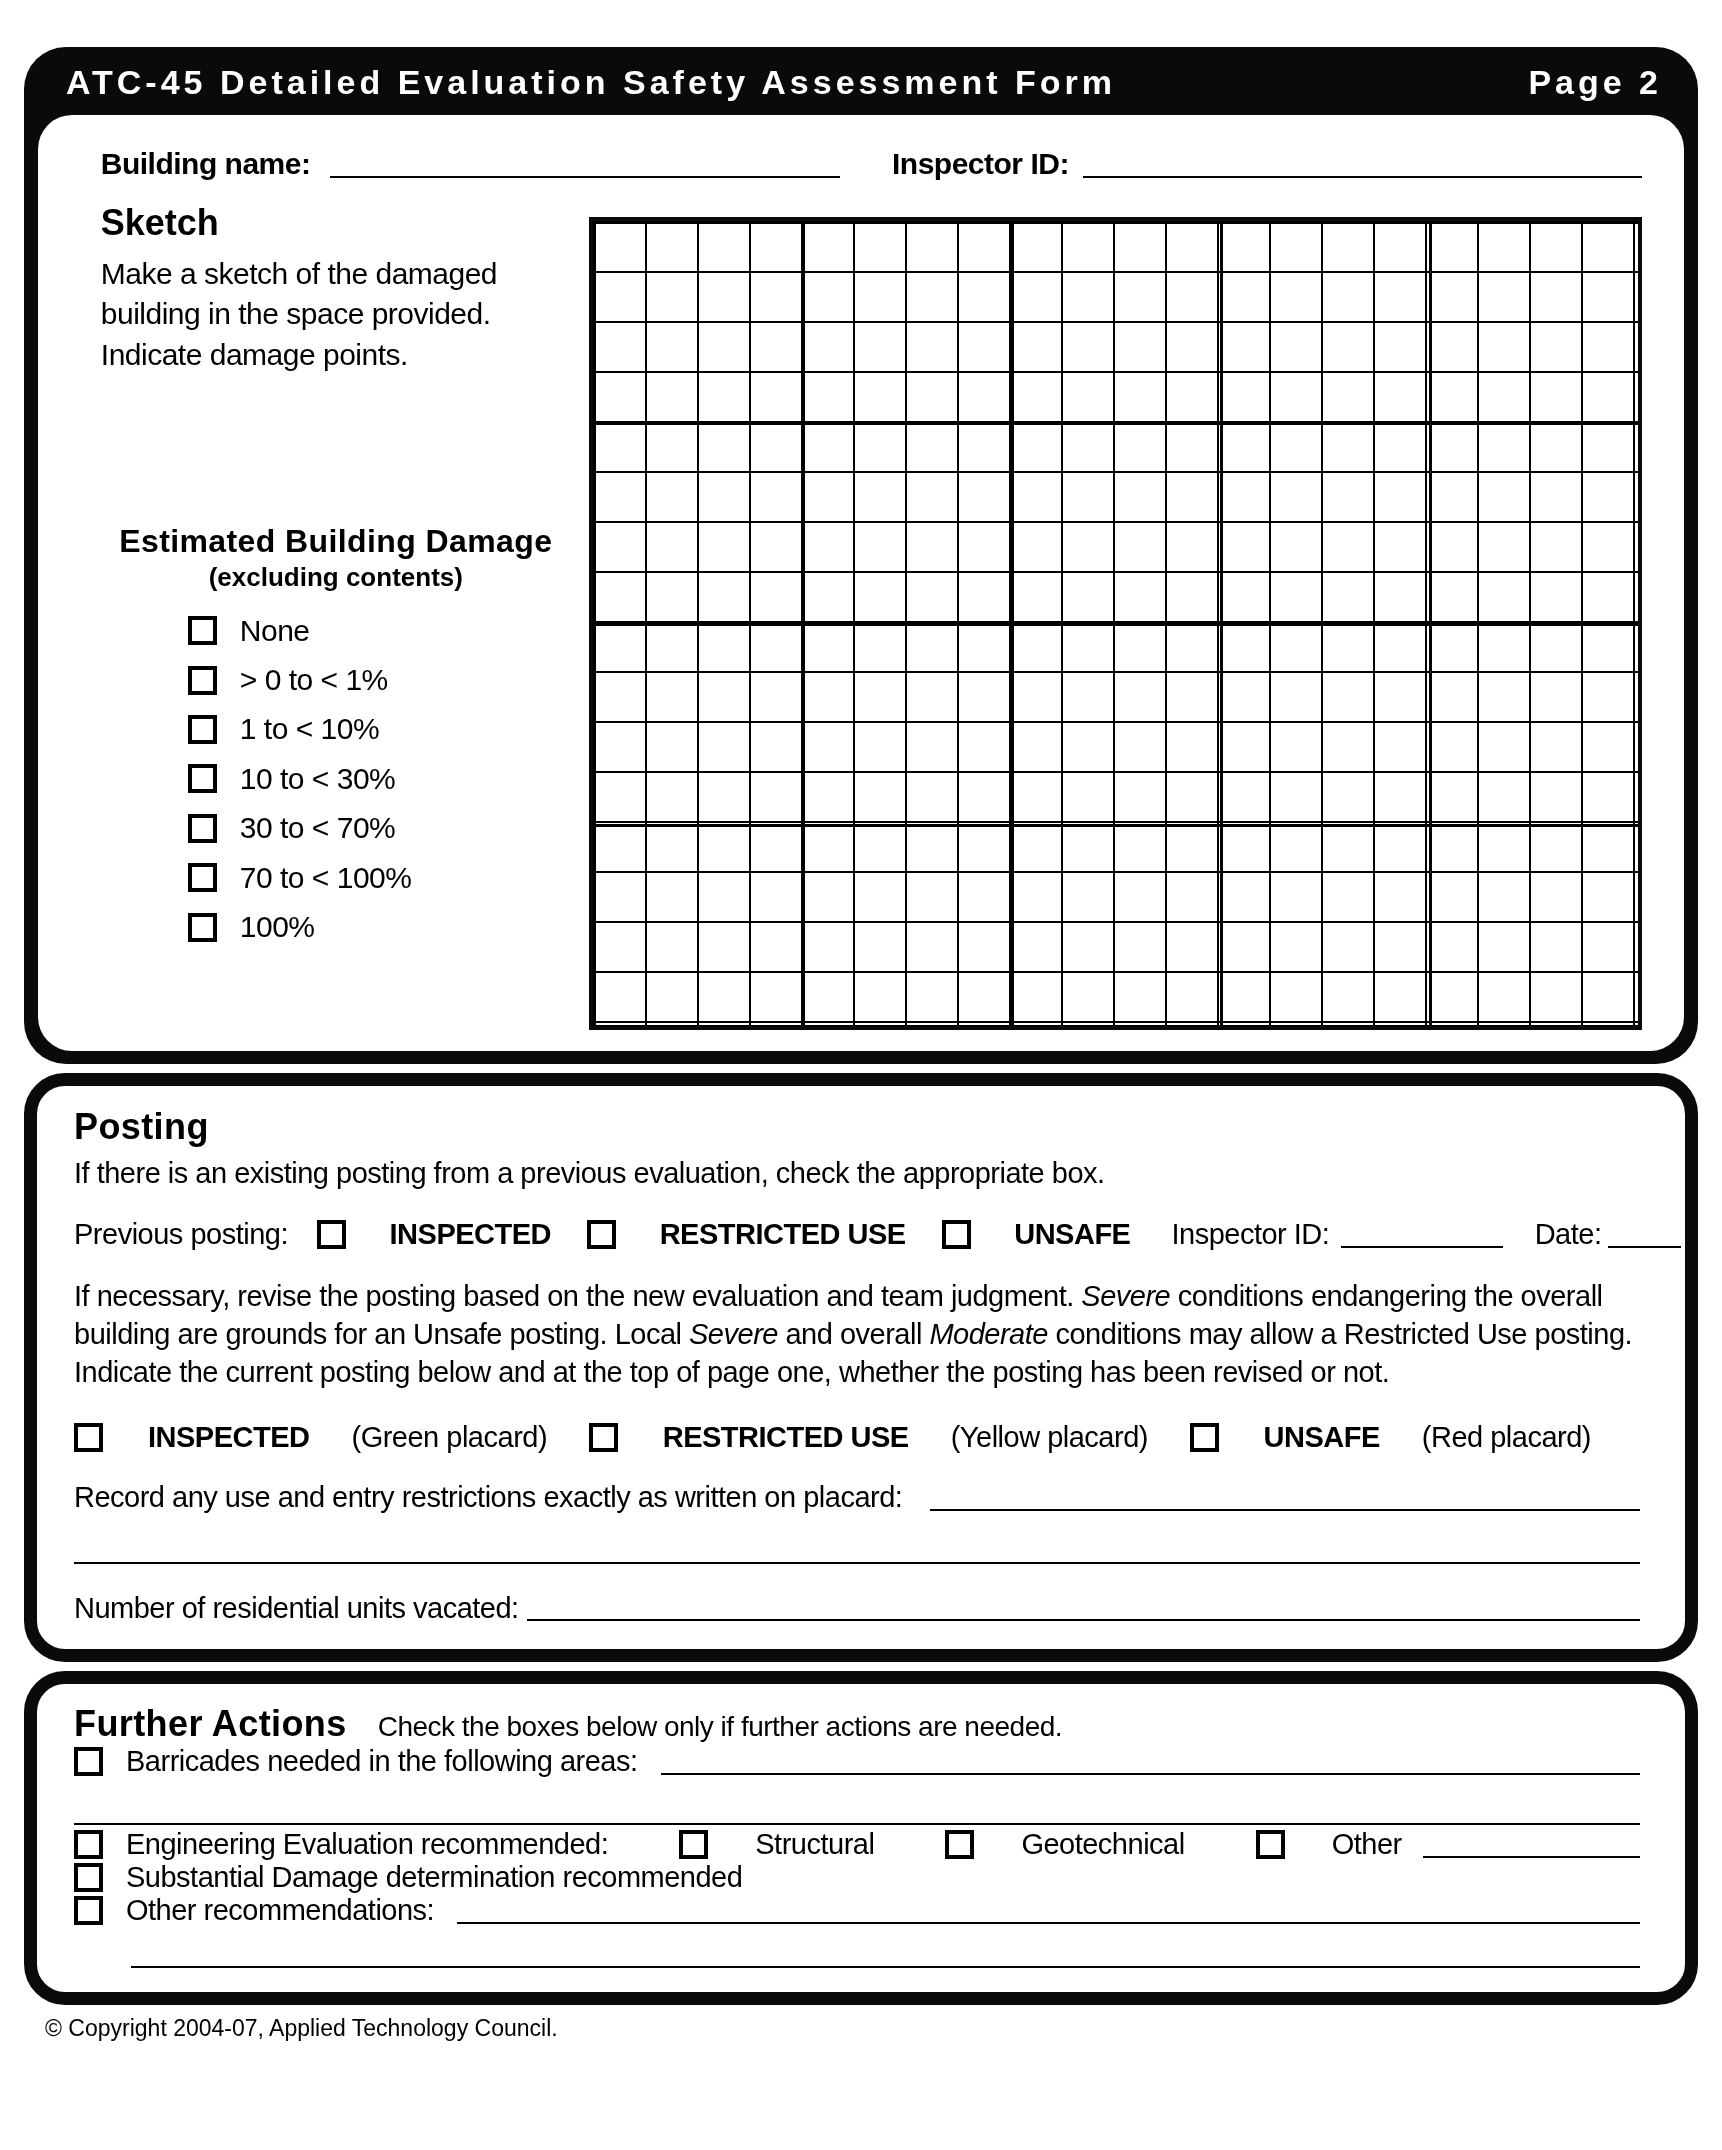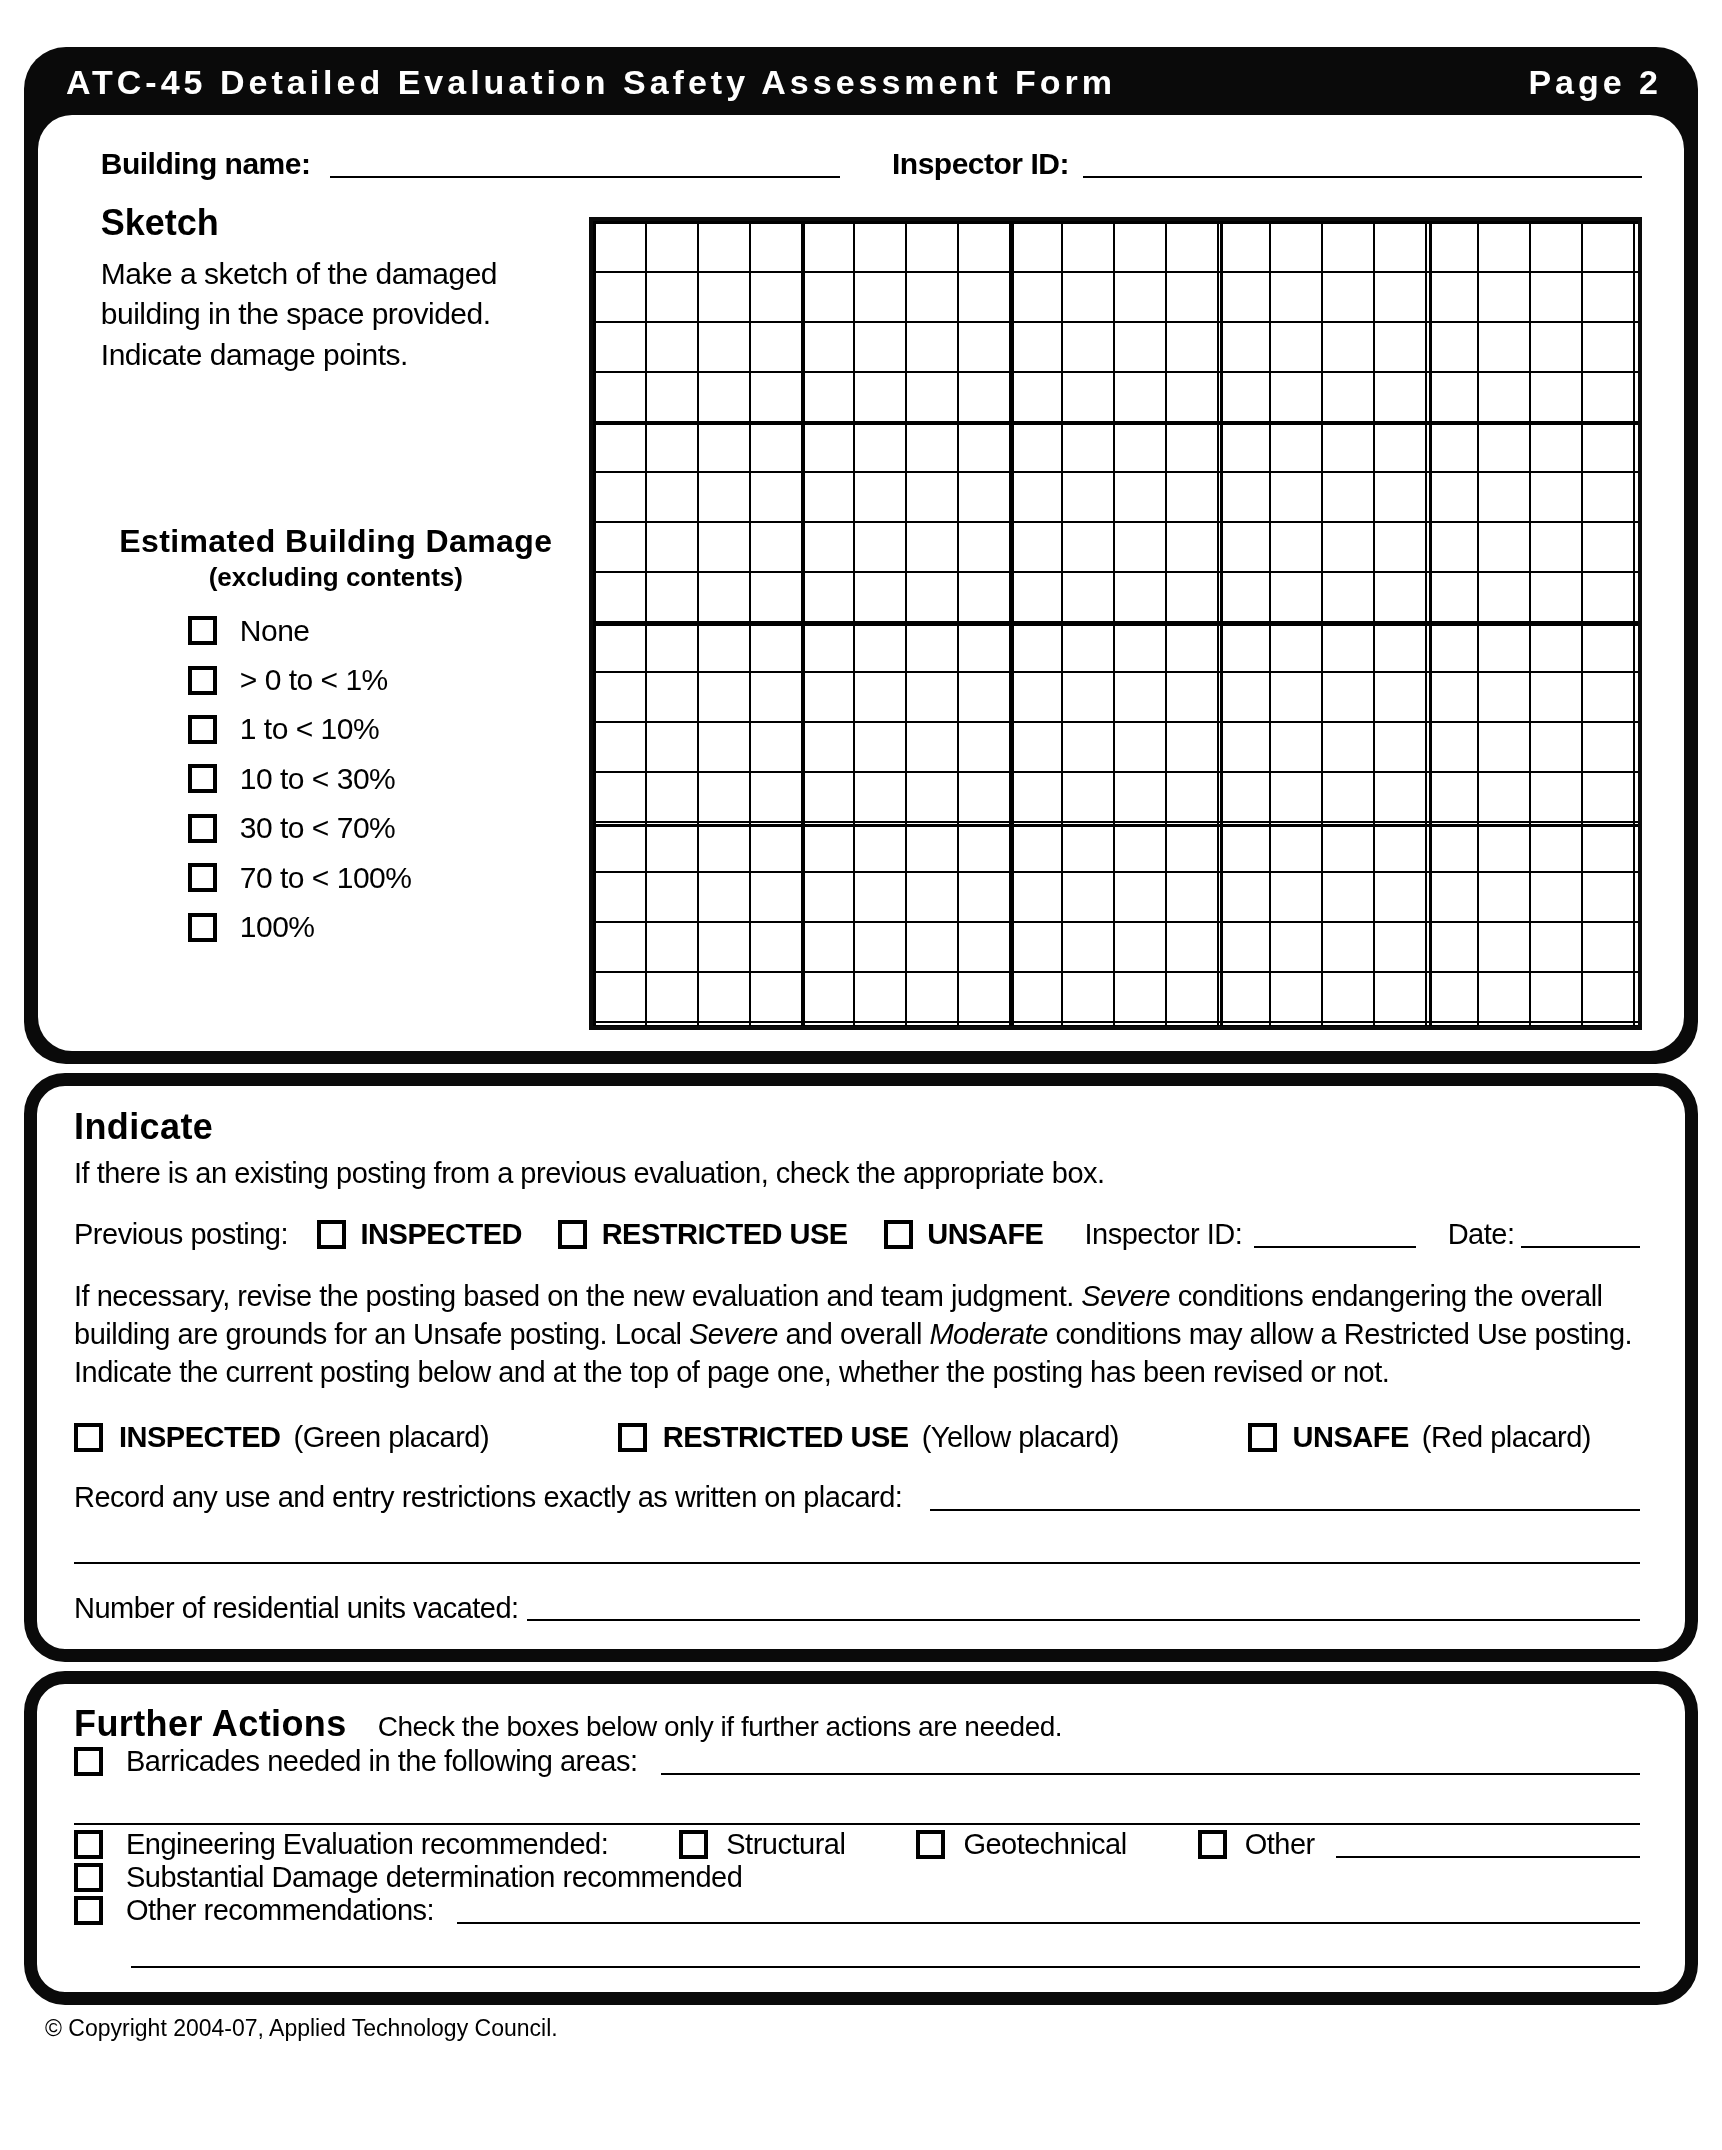--- a/index.html
+++ b/index.html
@@ -90,21 +90,21 @@
     border-radius: 41px;
     margin-top: 9px;
     padding: 19.4px 45px 24px 37px;
     font-size: 29px;
   }
   .sec-h { font-size: 36px; font-weight: bold; letter-spacing: 0.4px; }
 
   
   .post-intro { margin-top: 9.7px; font-size: 29px; }
   .prev-row { display: flex; align-items: center; margin-top: 27.5px; white-space: nowrap; }
-  .grp { display: flex; align-items: center; }
+  .grp { display: flex; align-items: center; gap: 29px; }
   .grp .cb { margin-right: 14.6px; }
   .prev-row .g1 { margin-left: 29px; }
   .prev-row .g2 { margin-left: 36px; }
   .prev-row .g3 { margin-left: 36px; }
   .prev-row .insp { margin-left: 41px; }
   .prev-row .wline.short { flex: none; width: 162px; margin-left: 11.3px; }
   .prev-row .date { margin-left: 32px; }
   .prev-row .wline.dline { flex: 1; min-width: 73px; margin-left: 6.5px; }
 
   .revise-p { margin-top: 27.5px; font-size: 29px; line-height: 1.3; max-width: 1571px; }
@@ -202,21 +202,21 @@
 
         <div class="grid-col">
           <div class="sketch-grid"></div>
         </div>
       </div>
 
     </div>
   </div>
 
   <div class="sec">
-    <div class="sec-h">Indicate</div>
+    <div class="sec-h">Posting</div>
     <div class="post-intro cond">If there is an existing posting from a previous evaluation, check the appropriate box.</div>
 
     <div class="prev-row cond">
       <span>Previous posting:</span>
       <span class="grp g1">
         <span class="cb"></span>
         <span class="b">INSPECTED</span>
       </span>
       <span class="grp g2">
         <span class="cb"></span>

